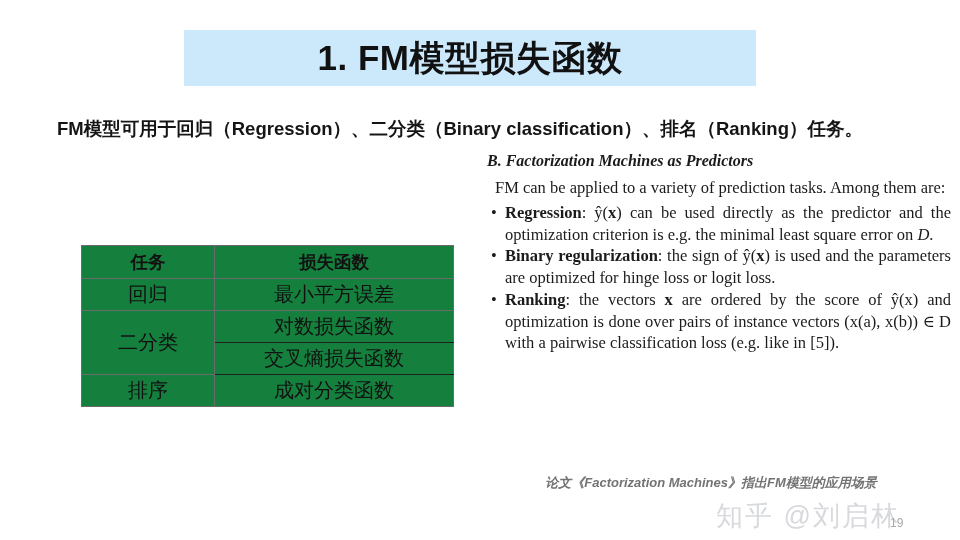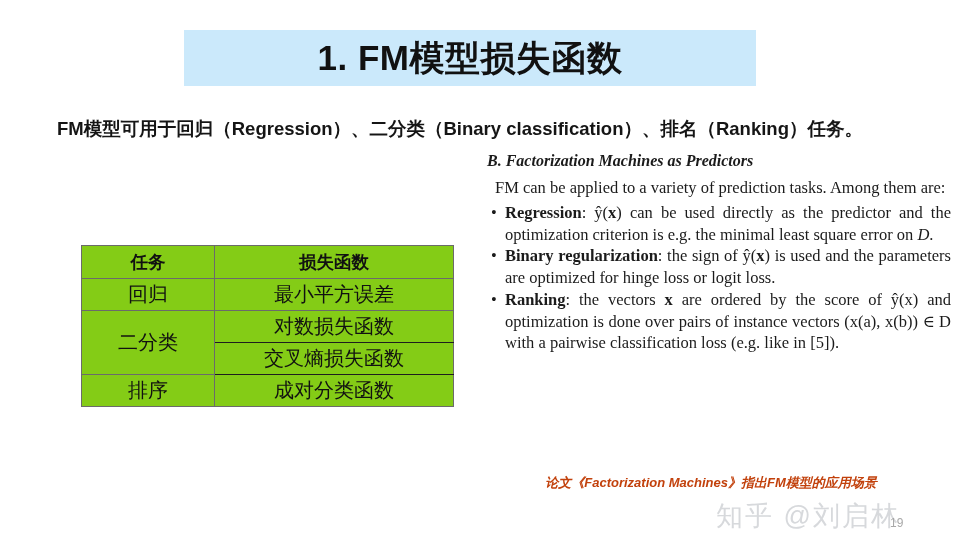--- a/index.html
+++ b/index.html
@@ -55,21 +55,21 @@
   }
 
   
   #loss-table {
     position: absolute;
     left: 81px;
     top: 245px;
     width: 372px;
     border-collapse: collapse;
     table-layout: fixed;
-    background: #84cc16;
+    background: #15803d;
   }
   #loss-table col.c1 { width: 133px; }
   #loss-table col.c2 { width: 239px; }
   #loss-table td, #loss-table th {
     border: 1.5px solid #6b6b6b;
     text-align: center;
     font-weight: normal;
     color: #111111;
     font-size: 20px;
     height: 31px;
@@ -134,21 +134,21 @@
   
   #figure-caption {
     position: absolute;
     left: 465px;
     top: 474px;
     width: 492px;
     text-align: center;
     font-size: 13px;
     font-style: italic;
     font-weight: bold;
-    color: #c2410c;
+    color: #737373;
     white-space: nowrap;
   }
 
   
   #watermark {
     position: absolute;
     left: 716px;
     top: 498px;
     font-size: 27px;
     color: #d7d9dc;

